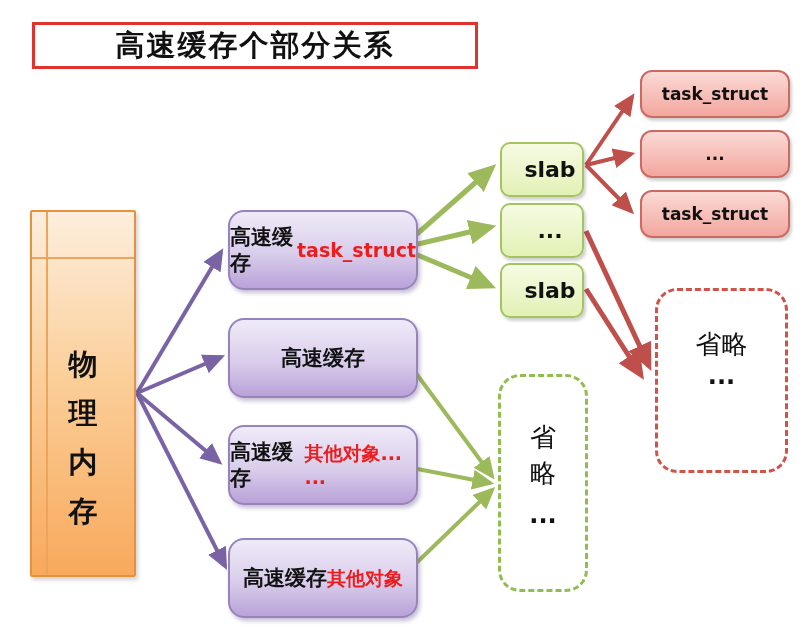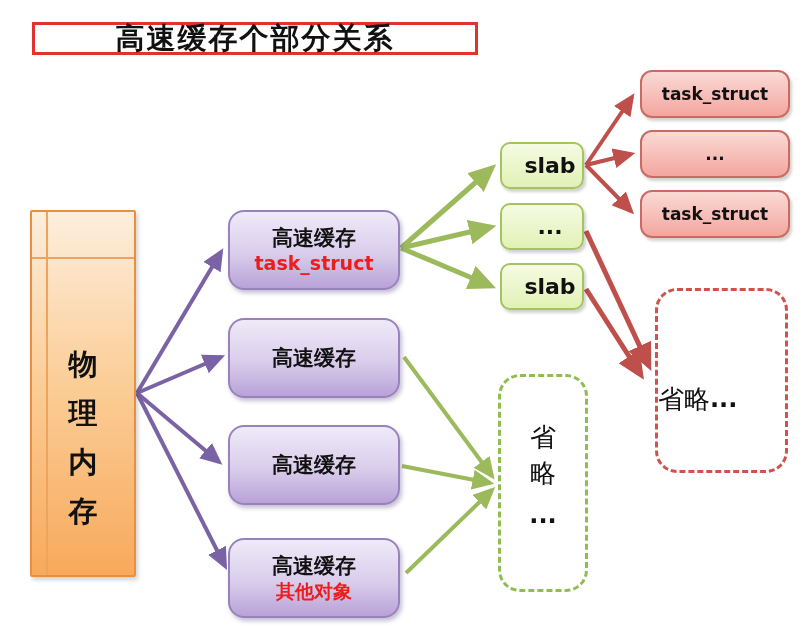--- a/index.html
+++ b/index.html
@@ -2,52 +2,52 @@
 <html><head>
 <meta charset="utf-8">
 <style>
   html,body{margin:0;padding:0;background:#fff;}
   body{font-family:"DejaVu Sans","Liberation Sans",sans-serif;}
   #canvas{position:relative;width:803px;height:641px;background:#fff;overflow:hidden;}
   #arrows{position:absolute;left:0;top:0;width:803px;height:641px;pointer-events:none;}
 
   .box{position:absolute;display:flex;align-items:center;justify-content:center;box-sizing:border-box;}
 
-  .title-box{left:32px;top:22px;width:446px;height:33px;border:3px solid #e0332e;background:#fff;}
+  .title-box{left:32px;top:22px;width:446px;height:47px;border:3px solid #e0332e;background:#fff;}
   .title-box .t{font-size:29px;font-weight:bold;color:#111;letter-spacing:2px;}
 
   .memory-box{left:30px;top:210px;width:106px;height:367px;border:2px solid #e79140;border-radius:2px;
     background:linear-gradient(180deg,#fdeedd 0%,#fbcf9a 45%,#f8a95c 100%);
     box-shadow:2px 3px 4px rgba(0,0,0,.18);flex-direction:column;}
   .memory-vline{position:absolute;left:14px;top:0;width:2px;height:100%;background:#eda55e;}
   .memory-hline{position:absolute;left:0;top:45px;width:100%;height:2px;background:#eda55e;}
   .memory-text{position:relative;display:flex;flex-direction:column;align-items:center;margin-top:88px;}
   .memory-text span{display:block;font-size:29px;font-weight:bold;color:#111;line-height:49px;}
 
-  .cache-box{left:228px;width:172px;height:80px;border:2px solid #9782bc;border-radius:16px;
+  .cache-box{left:228px;width:190px;height:80px;border:2px solid #9782bc;border-radius:16px;
     background:linear-gradient(180deg,#efeaf8 0%,#d9cdeb 55%,#b9a2d8 100%);
-    box-shadow:2px 3px 4px rgba(90,70,130,.35);flex-direction:column;}
+    box-shadow:2px 3px 4px rgba(90,70,130,.35);}
   .cache-box .c-title{font-size:21px;font-weight:bold;color:#111;line-height:26px;}
   .cache-box .c-sub{font-size:19px;font-weight:bold;color:#ee1c1c;line-height:24px;}
   .cache-1{top:210px;} .cache-2{top:318px;} .cache-3{top:425px;} .cache-4{top:538px;}
 
-  .slab-box{left:500px;width:84px;height:47px;border:2px solid #a3c45f;border-radius:10px;
+  .slab-box{left:500px;width:84px;height:55px;border:2px solid #a3c45f;border-radius:10px;
     background:linear-gradient(180deg,#f5fbe2 0%,#e2f1b6 100%);
     box-shadow:2px 3px 3px rgba(0,0,0,.18);padding-left:16px;}
   .slab-box .t{font-size:22px;font-weight:bold;color:#111;}
   .slab-1{top:142px;} .slab-2{top:203px;} .slab-3{top:263px;}
 
   .obj-box{left:640px;width:150px;height:48px;border:2px solid #cb6a62;border-radius:12px;
     background:linear-gradient(180deg,#fbdad6 0%,#f2a69e 100%);
     box-shadow:2px 3px 3px rgba(0,0,0,.18);}
   .obj-box .t{font-size:17px;font-weight:bold;color:#111;}
   .obj-1{top:70px;} .obj-2{top:130px;} .obj-3{top:190px;}
 
   .omit-red{left:655px;top:288px;width:133px;height:185px;border:3px dashed #cf5349;border-radius:22px;
-    background:#fff;justify-content:flex-start;padding-top:36px;}
+    background:#fff;flex-direction:column;justify-content:flex-start;padding-top:36px;}
   .omit-red .t{font-size:26px;color:#111;line-height:34px;}
   .omit-red .d{font-size:24px;font-weight:bold;color:#111;line-height:30px;}
 
   .omit-green{left:498px;top:374px;width:90px;height:218px;border:3px dashed #90bd50;border-radius:22px;
     background:#fff;flex-direction:column;justify-content:flex-start;padding-top:42px;}
   .omit-green .t{font-size:26px;color:#111;line-height:36px;}
   .omit-green .d{font-size:24px;font-weight:bold;color:#111;line-height:36px;margin-top:6px;}
 </style>
 </head>
 <body>
@@ -115,20 +115,21 @@
 
   <div class="box cache-box cache-1">
     <span class="c-title">高速缓存</span>
     <span class="c-sub">task_struct</span>
   </div>
   <div class="box cache-box cache-2">
     <span class="c-title">高速缓存</span>
   </div>
   <div class="box cache-box cache-3">
     <span class="c-title">高速缓存</span>
+    <span class="c-sub">其他对象... ...</span>
   </div>
   <div class="box cache-box cache-4">
     <span class="c-title">高速缓存</span>
     <span class="c-sub">其他对象</span>
   </div>
 
   <div class="box slab-box slab-1">
     <span class="t">slab</span>
   </div>
   <div class="box slab-box slab-2">

